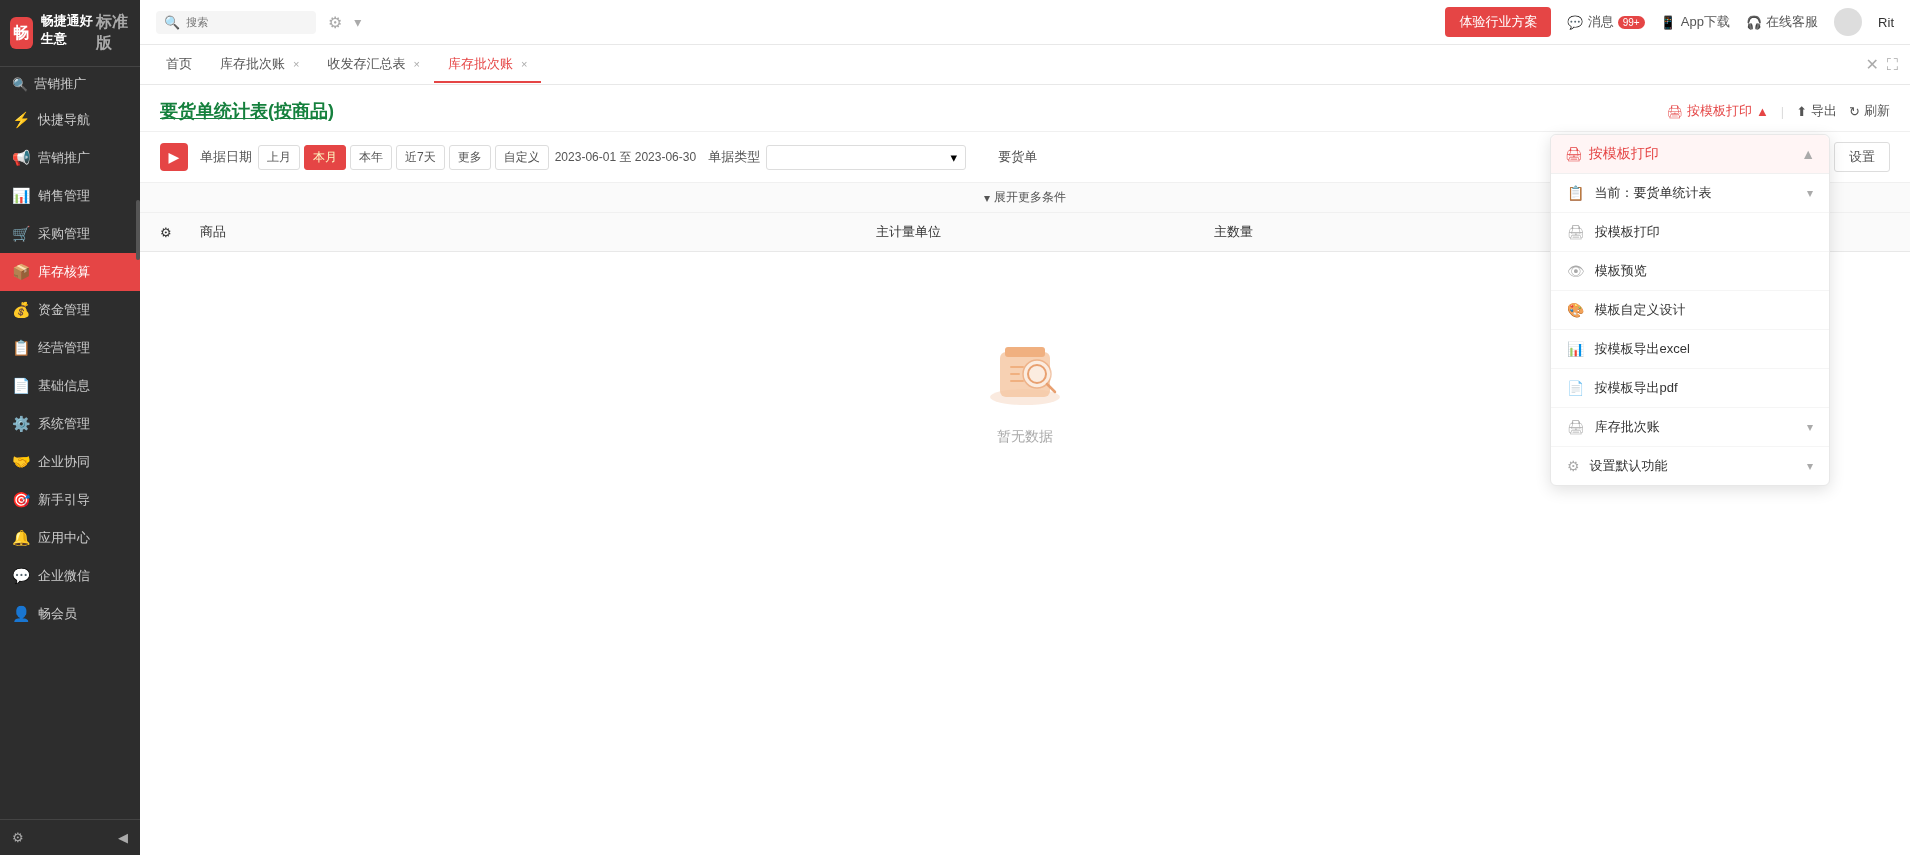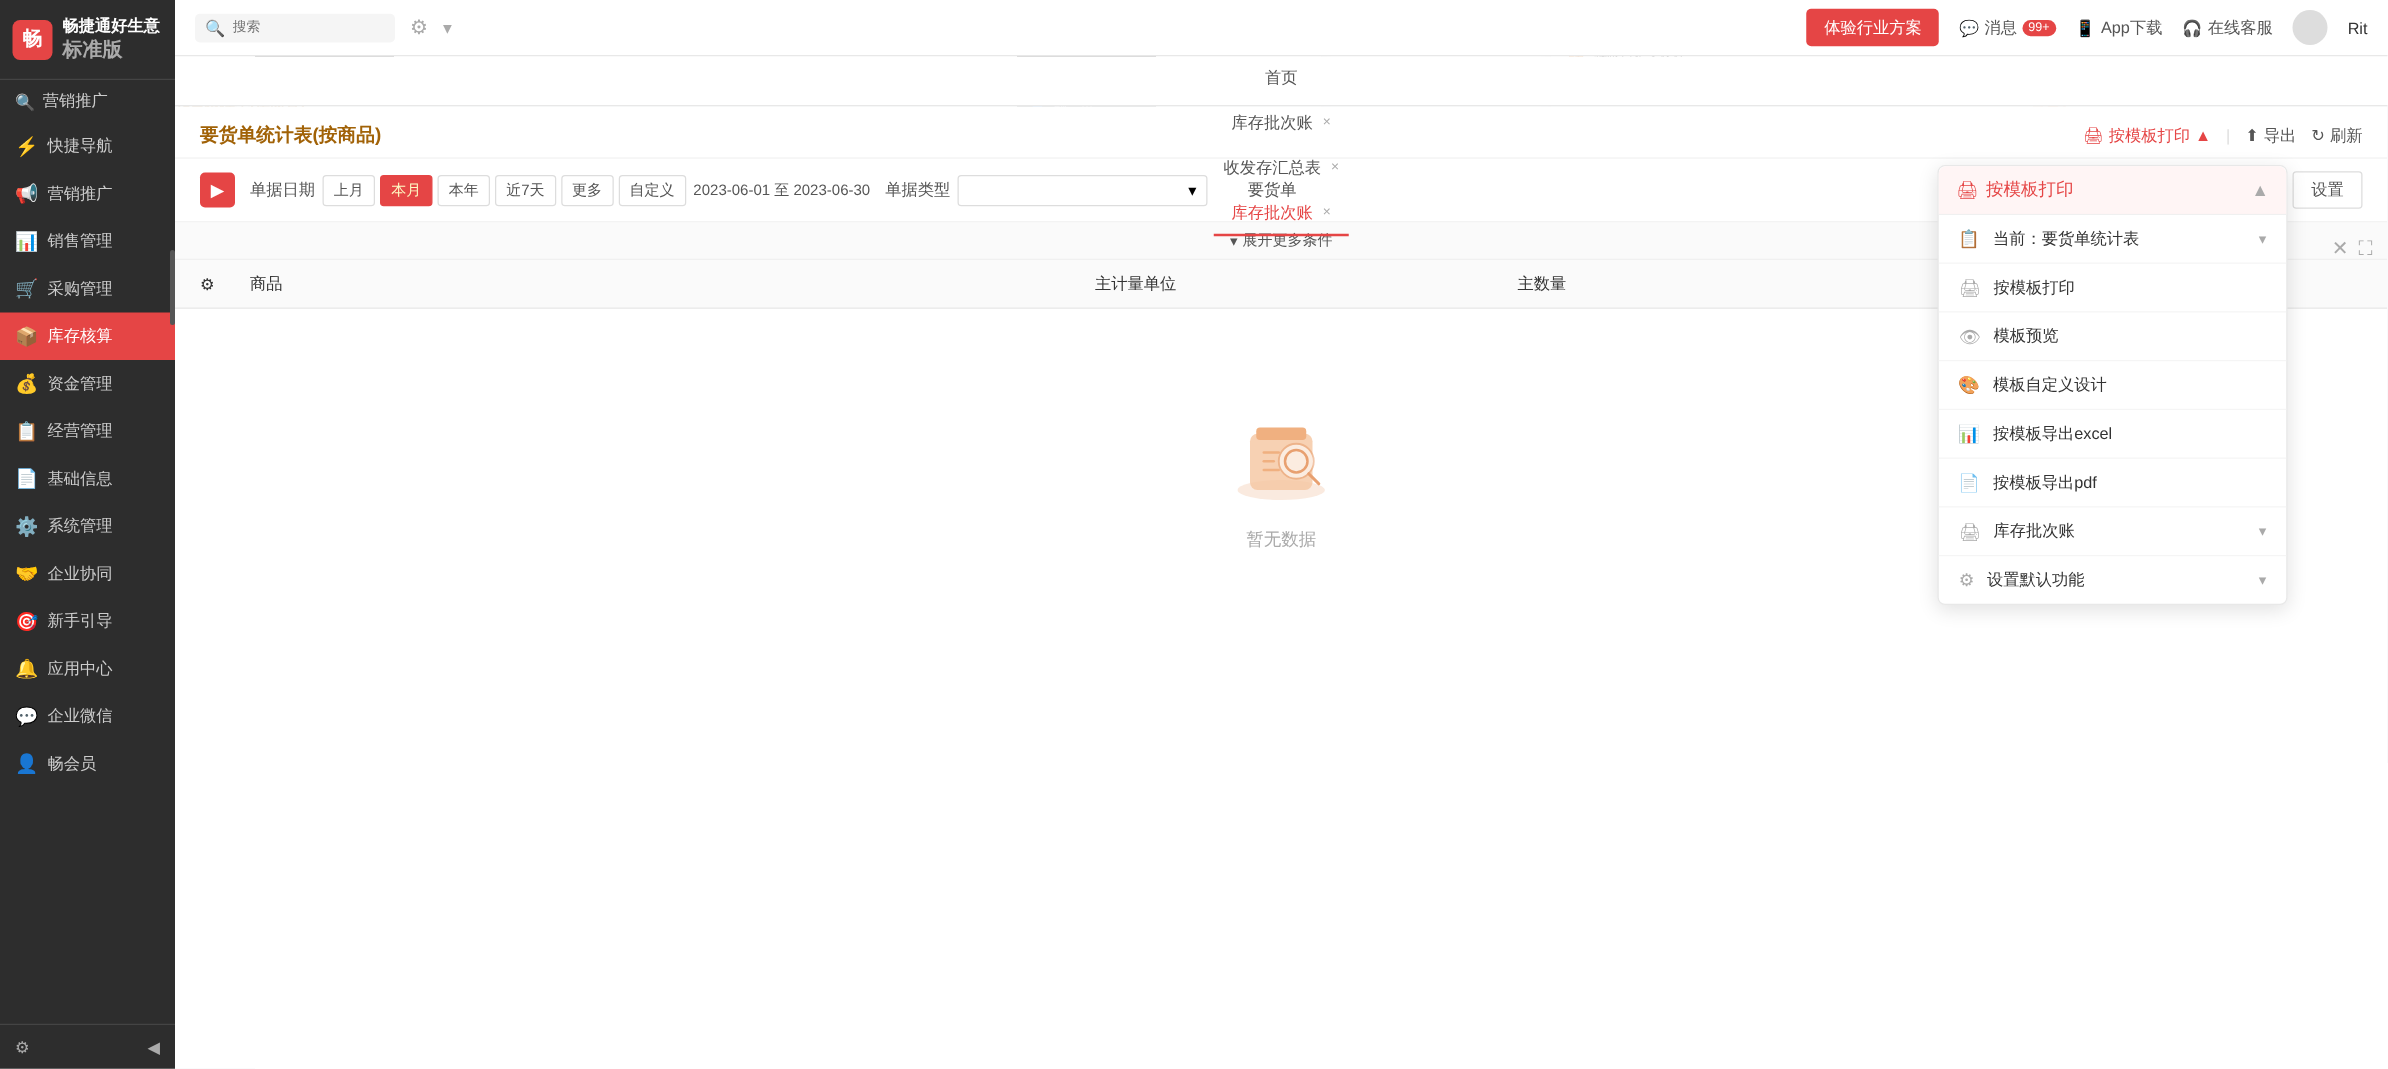--- a/index.html
+++ b/index.html
@@ -12,21 +12,21 @@
       z-index: 100;
     }
     .sidebar-logo {
       display: flex; align-items: center; padding: 12px 10px; border-bottom: 1px solid #444;
       color: #fff; font-size: 13px; font-weight: bold; gap: 8px;
     }
     .sidebar-logo-icon {
       width: 32px; height: 32px; background: #e54545; border-radius: 6px;
       display: flex; align-items: center; justify-content: center; color: #fff; font-size: 16px; font-weight: bold;
     }
-    .sidebar-logo-text { display: flex; flex-direction: column; }
+    .sidebar-logo-text { display: flex; flex-direction: row; }
     .sidebar-logo-title { font-size: 13px; color: #fff; }
     .sidebar-logo-sub { font-size: 16px; color: #aaa; }
     .sidebar-search {
       display: flex; align-items: center; padding: 8px 12px; gap: 6px;
       color: #ccc; cursor: pointer; font-size: 13px;
     }
     .sidebar-item {
       display: flex; align-items: center; padding: 10px 12px; gap: 8px;
       color: #ccc; cursor: pointer; font-size: 13px; position: relative;
     }
@@ -74,21 +74,21 @@
     .avatar {
       width: 28px; height: 28px; background: #ddd; border-radius: 50%;
       display: flex; align-items: center; justify-content: center; font-size: 12px; color: #666;
     }
     .user-name { font-size: 13px; color: #333; }
 
     
     .tabs-bar {
       position: fixed; left: 140px; top: 45px; right: 0; height: 40px;
       background: #fff; display: flex; align-items: center; border-bottom: 1px solid #e8e8e8;
-      z-index: 98; padding: 0 12px; gap: 0; flex-direction: column;
+      z-index: 98; padding: 0 12px; gap: 0;
     }
     .tab-item {
       display: flex; align-items: center; padding: 8px 14px; font-size: 13px;
       color: #555; cursor: pointer; border-bottom: 2px solid transparent; gap: 6px; white-space: nowrap;
     }
     .tab-item.active { color: #e54545; border-bottom: 2px solid #e54545; }
     .tab-close {
       font-size: 11px; color: #aaa; cursor: pointer; margin-left: 2px;
     }
     .tab-home { font-size: 13px; }
@@ -105,21 +105,21 @@
     .page-container {
       background: #fff; margin: 0; height: 100%; overflow: hidden; position: relative;
     }
 
     
     .page-title-bar {
       display: flex; align-items: center; justify-content: space-between;
       padding: 14px 20px 8px 20px; border-bottom: 1px solid #f0f0f0;
     }
     .page-title {
-      font-size: 15px; font-weight: bold; color: #a16207;
+      font-size: 18px; font-weight: bold; color: #15803d; text-decoration: underline;
     }
     .page-actions {
       display: flex; align-items: center; gap: 12px; position: relative;
     }
     .btn-print-template {
       display: flex; align-items: center; gap: 4px; color: #e54545; cursor: pointer;
       font-size: 13px; background: none; border: none;
     }
     .btn-export {
       display: flex; align-items: center; gap: 4px; color: #555; cursor: pointer;

